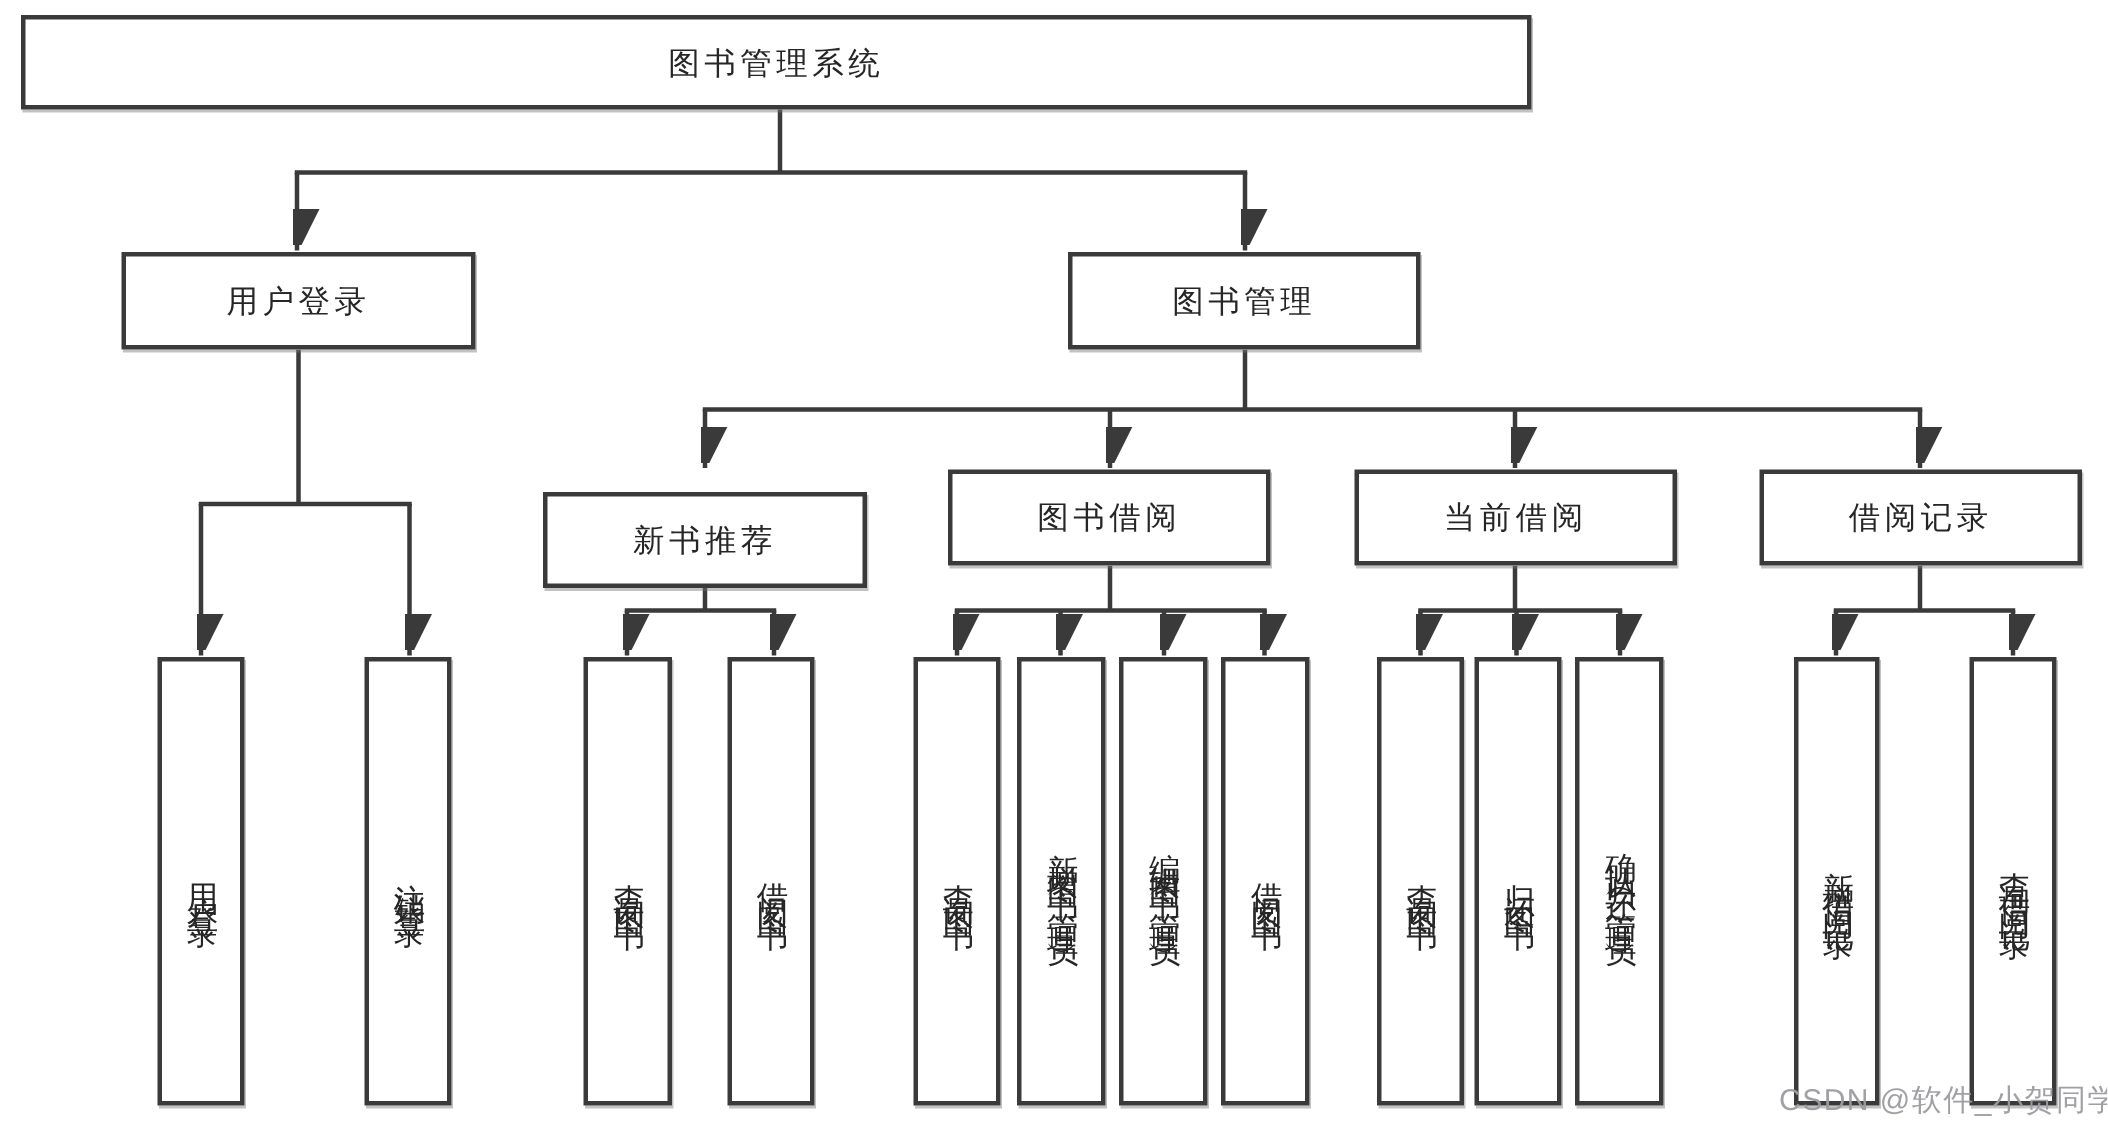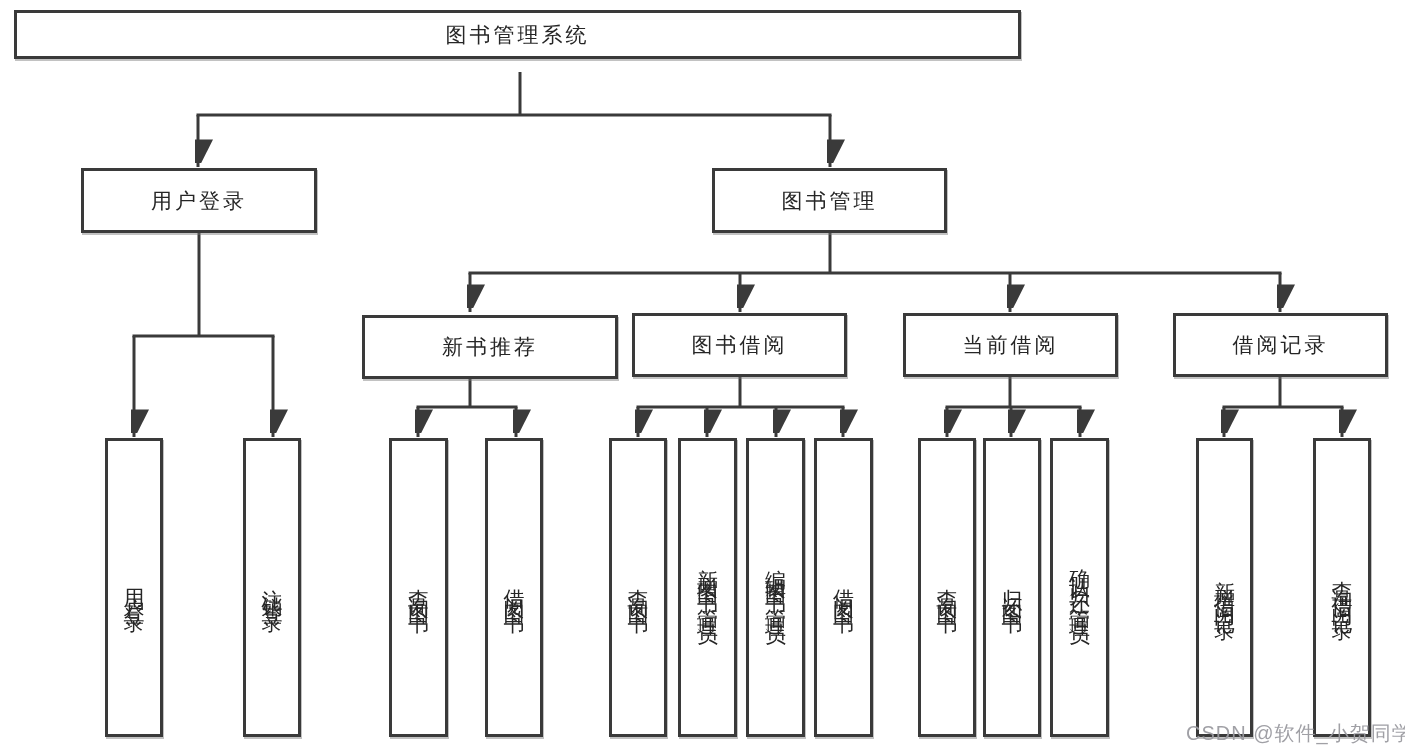--- a/index.html
+++ b/index.html
@@ -91,32 +91,32 @@
       <line x1="1011" y1="407" x2="1011" y2="437" marker-end="url(#arr)"></line>
       <line x1="1080" y1="407" x2="1080" y2="437" marker-end="url(#arr)"></line>
 
       <line x1="1280" y1="377" x2="1280" y2="407"></line>
       <line x1="1222.5" y1="407" x2="1343.5" y2="407"></line>
       <line x1="1224" y1="407" x2="1224" y2="437" marker-end="url(#arr)"></line>
       <line x1="1342" y1="407" x2="1342" y2="437" marker-end="url(#arr)"></line>
     </g>
   </svg>
 
-  <div class="node" style="left:14px;top:10px;width:1007px;height:49px">
+  <div class="node" style="left:14px;top:10px;width:1007px;height:63px">
     <span class="label">图书管理系统</span>
   </div>
 
   <div class="node" style="left:81px;top:168px;width:236px;height:65px">
     <span class="label">用户登录</span>
   </div>
   <div class="node" style="left:712px;top:168px;width:235px;height:65px">
     <span class="label">图书管理</span>
   </div>
 
-  <div class="node" style="left:362px;top:315px;width:256px;height:64px">
+  <div class="node" style="left:362px;top:328px;width:216px;height:64px">
     <span class="label">新书推荐</span>
   </div>
   <div class="node" style="left:903px;top:313px;width:215px;height:64px">
     <span class="label">当前借阅</span>
   </div>
   <div class="node" style="left:632px;top:313px;width:215px;height:64px">
     <span class="label">图书借阅</span>
   </div>
   <div class="node" style="left:1173px;top:313px;width:215px;height:64px">
     <span class="label">借阅记录</span>

